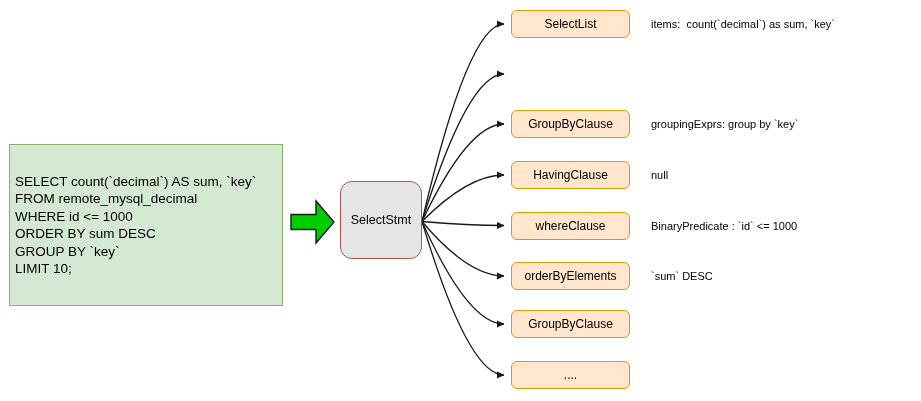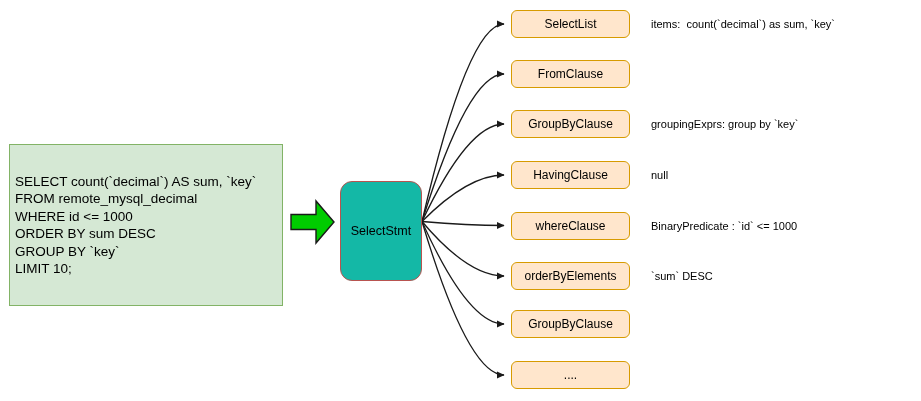--- a/index.html
+++ b/index.html
@@ -35,22 +35,22 @@
     color: #000000;
     font-size: 13.5px;
     line-height: 17.5px;
     white-space: pre;
   }
 
   
   .root-node {
     position: absolute;
     left: 340px; top: 181px;
-    width: 82px; height: 100px;
-    background: #14b8a6;
+    width: 82px; height: 78px;
+    background: #e5e5e5;
     border: 1px solid #b85450;
     border-radius: 12px;
     display: flex;
     align-items: center;
     justify-content: center;
     font-size: 12.5px;
     color: #000000;
   }
 
   
@@ -115,23 +115,20 @@
 
   <div class="root-node">
     <span>SelectStmt</span>
   </div>
 
   <div class="clause-node" style="top:10px">
     <span>SelectList</span>
   </div>
   <div class="clause-desc" style="top:10px">items:  count(`decimal`) as sum, `key`</div>
 
-  <div class="clause-node" style="top:60px">
-    <span>FromClause</span>
-  </div>
 
   <div class="clause-node" style="top:110px">
     <span>GroupByClause</span>
   </div>
   <div class="clause-desc" style="top:110px">groupingExprs: group by `key`</div>
 
   <div class="clause-node" style="top:161px">
     <span>HavingClause</span>
   </div>
   <div class="clause-desc" style="top:161px">null</div>

